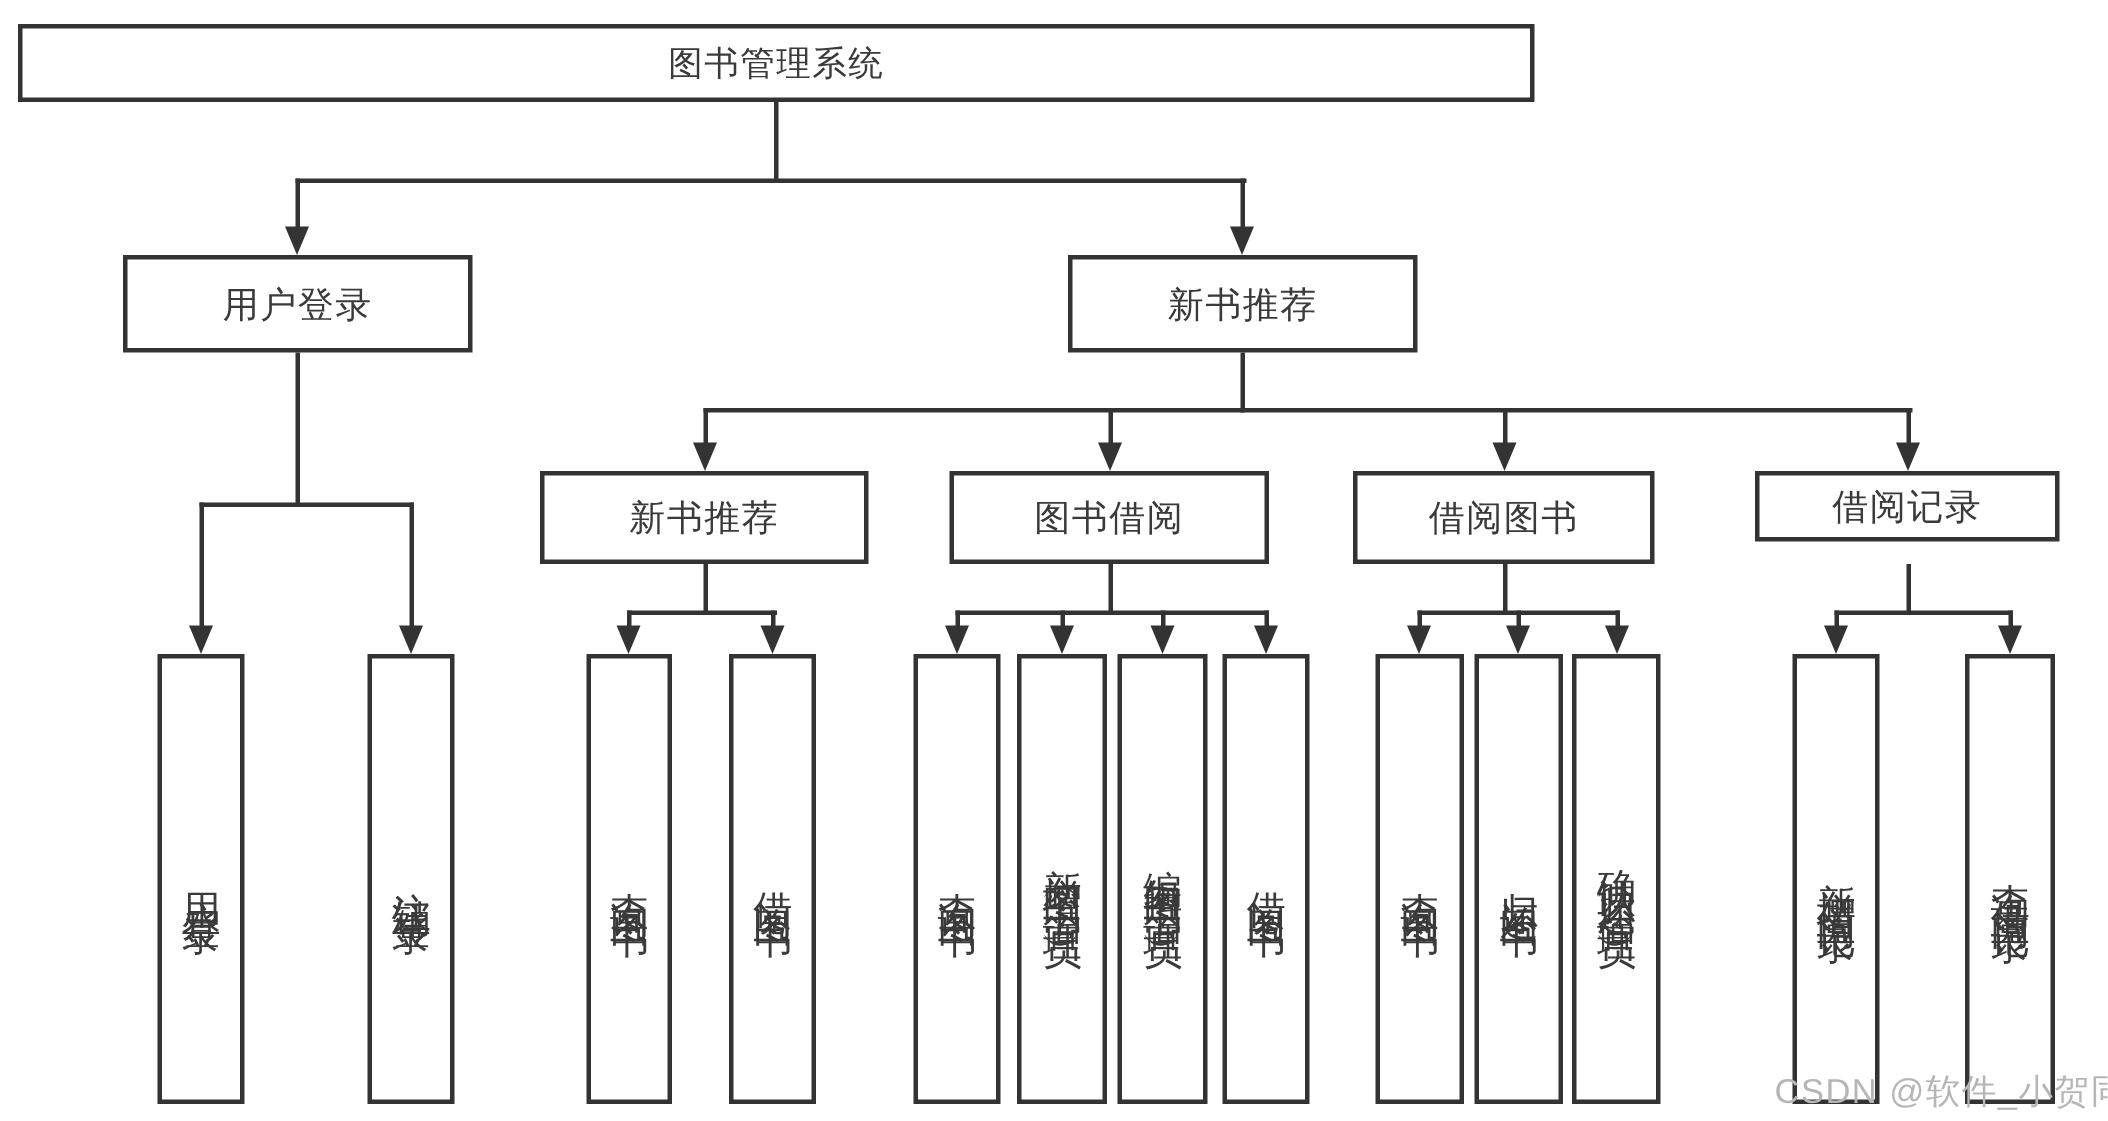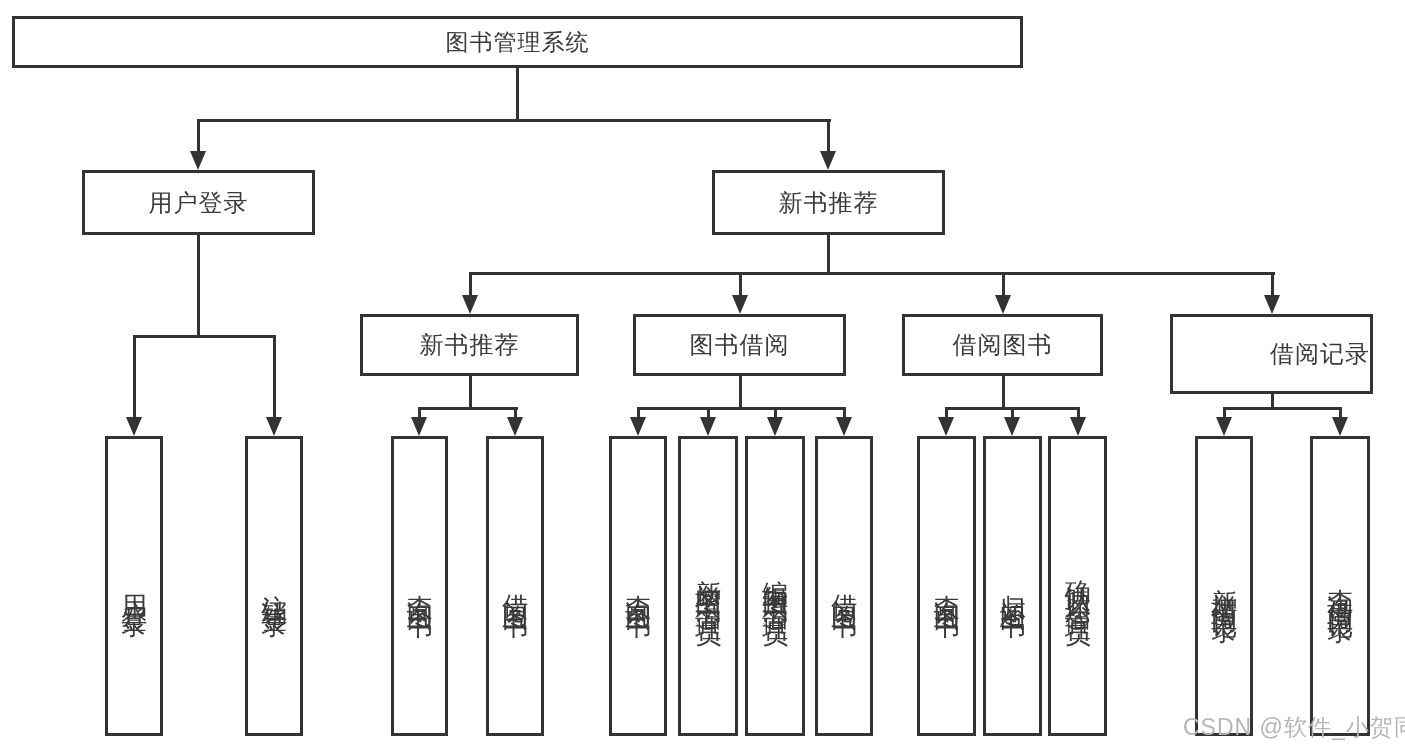--- a/index.html
+++ b/index.html
@@ -49,21 +49,21 @@
 
   <div class="box hbox" style="left:633px;top:314px;width:213px;height:62px;">
     <span>图书借阅</span>
   </div>
   <div class="box hbox" style="left:360px;top:314px;width:219px;height:62px;">
     <span>新书推荐</span>
   </div>
   <div class="box hbox" style="left:902px;top:314px;width:201px;height:62px;">
     <span>借阅图书</span>
   </div>
-  <div class="box hbox" style="left:1170px;top:314px;width:203px;height:80px;justify-content:flex-end;">
+  <div class="box hbox" style="left:1170px;top:314px;width:203px;height:47px;">
     <span>借阅记录</span>
   </div>
 
   <div class="box vbox" style="left:105px;top:436px;width:58px;height:300px;">
     <span>用户登录</span>
   </div>
   <div class="box vbox" style="left:245px;top:436px;width:58px;height:300px;">
     <span>注销登录</span>
   </div>
 

